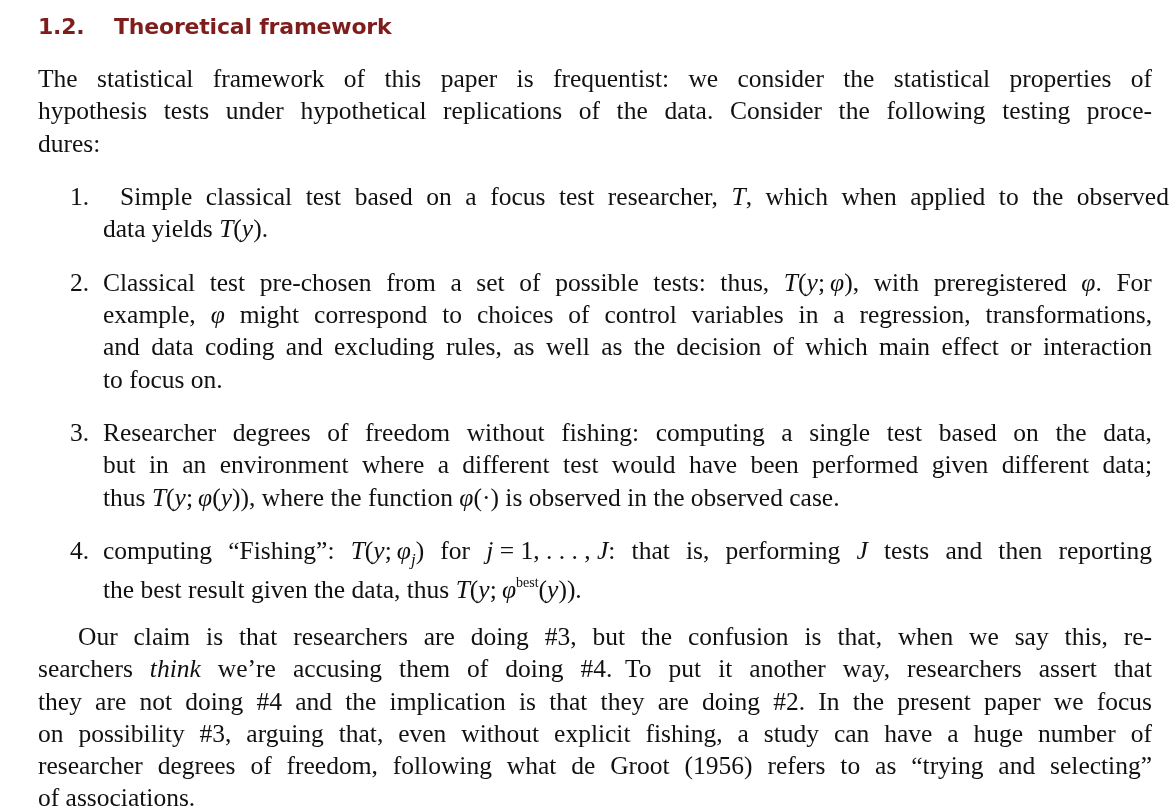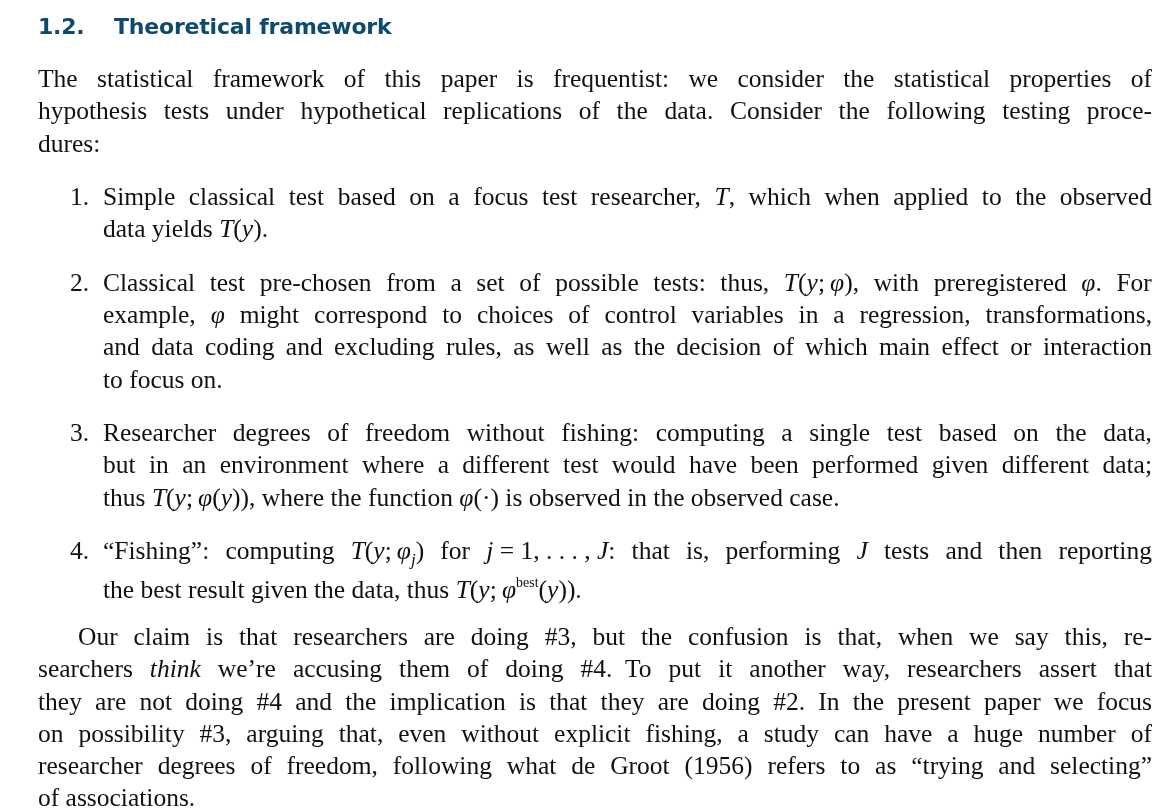--- a/index.html
+++ b/index.html
@@ -12,21 +12,21 @@
     color: #111111;
     font-family: "Liberation Serif", "DejaVu Serif", serif;
   }
   .heading {
     position: absolute;
     left: 38px; top: 14px;
     font-family: "DejaVu Sans", "Liberation Sans", sans-serif;
     font-weight: bold;
     font-size: 22px;
     letter-spacing: -0.2px;
-    color: #0c4a6e;
+    color: #7f1d1d;
     white-space: nowrap;
   }
   .heading .num { display: inline-block; width: 76px; }
   .line {
     position: absolute;
     font-size: 25.5px;
     line-height: 30px;
     white-space: nowrap;
   }
   
@@ -57,21 +57,21 @@
 <div>
   <div class="line j" style="left:38px; top:64px; width:1114px;">The statistical framework of this paper is frequentist: we consider the statistical properties of</div>
   <div class="line j" style="left:38px; top:96px; width:1114px;">hypothesis tests under hypothetical replications of the data. Consider the following testing proce-</div>
   <div class="line" style="left:38px; top:129px;">dures:</div>
 </div>
 
 <div>
 
   <div>
     <div class="listnum" style="left:70px; top:182px;">1.</div>
-    <div class="line" style="left:103px; top:182px; width:1049px; display:flex; justify-content:space-between;">
+    <div class="line" style="left:120px; top:182px; width:1049px; display:flex; justify-content:space-between;">
       <span>Simple</span>
         <span>classical</span>
         <span>test</span>
         <span>based</span>
         <span>on</span>
         <span>a</span>
         <span>focus</span>
         <span>test</span>
         <span>researcher,</span>
         <span><span class="m">T</span>,</span>
@@ -116,22 +116,22 @@
     <div class="line j" style="left:103px; top:418px; width:1049px;">Researcher degrees of freedom without fishing: computing a single test based on the data,</div>
     <div class="line j" style="left:103px; top:450px; width:1049px;">but in an environment where a different test would have been performed given different data;</div>
     <div class="line" style="left:103px; top:483px;">
       thus <span class="m">T</span>(<span class="m">y</span>; <span class="m">φ</span>(<span class="m">y</span>)), where the function <span class="m">φ</span>(<span>·</span>) is observed in the observed case.
     </div>
   </div>
 
   <div>
     <div class="listnum" style="left:70px; top:536px;">4.</div>
     <div class="line" style="left:103px; top:536px; width:1049px; display:flex; justify-content:space-between;">
-      <span>“Fishing”:</span>
-        <span>computing</span>
+      <span>computing</span>
+        <span>“Fishing”:</span>
         <span><span class="m">T</span>(<span class="m">y</span>; <span class="m">φ</span><span class="sub">j</span>)</span>
         <span>for</span>
         <span><span class="m">j</span> = 1, . . . , <span class="m">J</span>:</span>
         <span>that</span>
         <span>is,</span>
         <span>performing</span>
         <span><span class="m">J</span></span>
         <span>tests</span>
         <span>and</span>
         <span>then</span>

